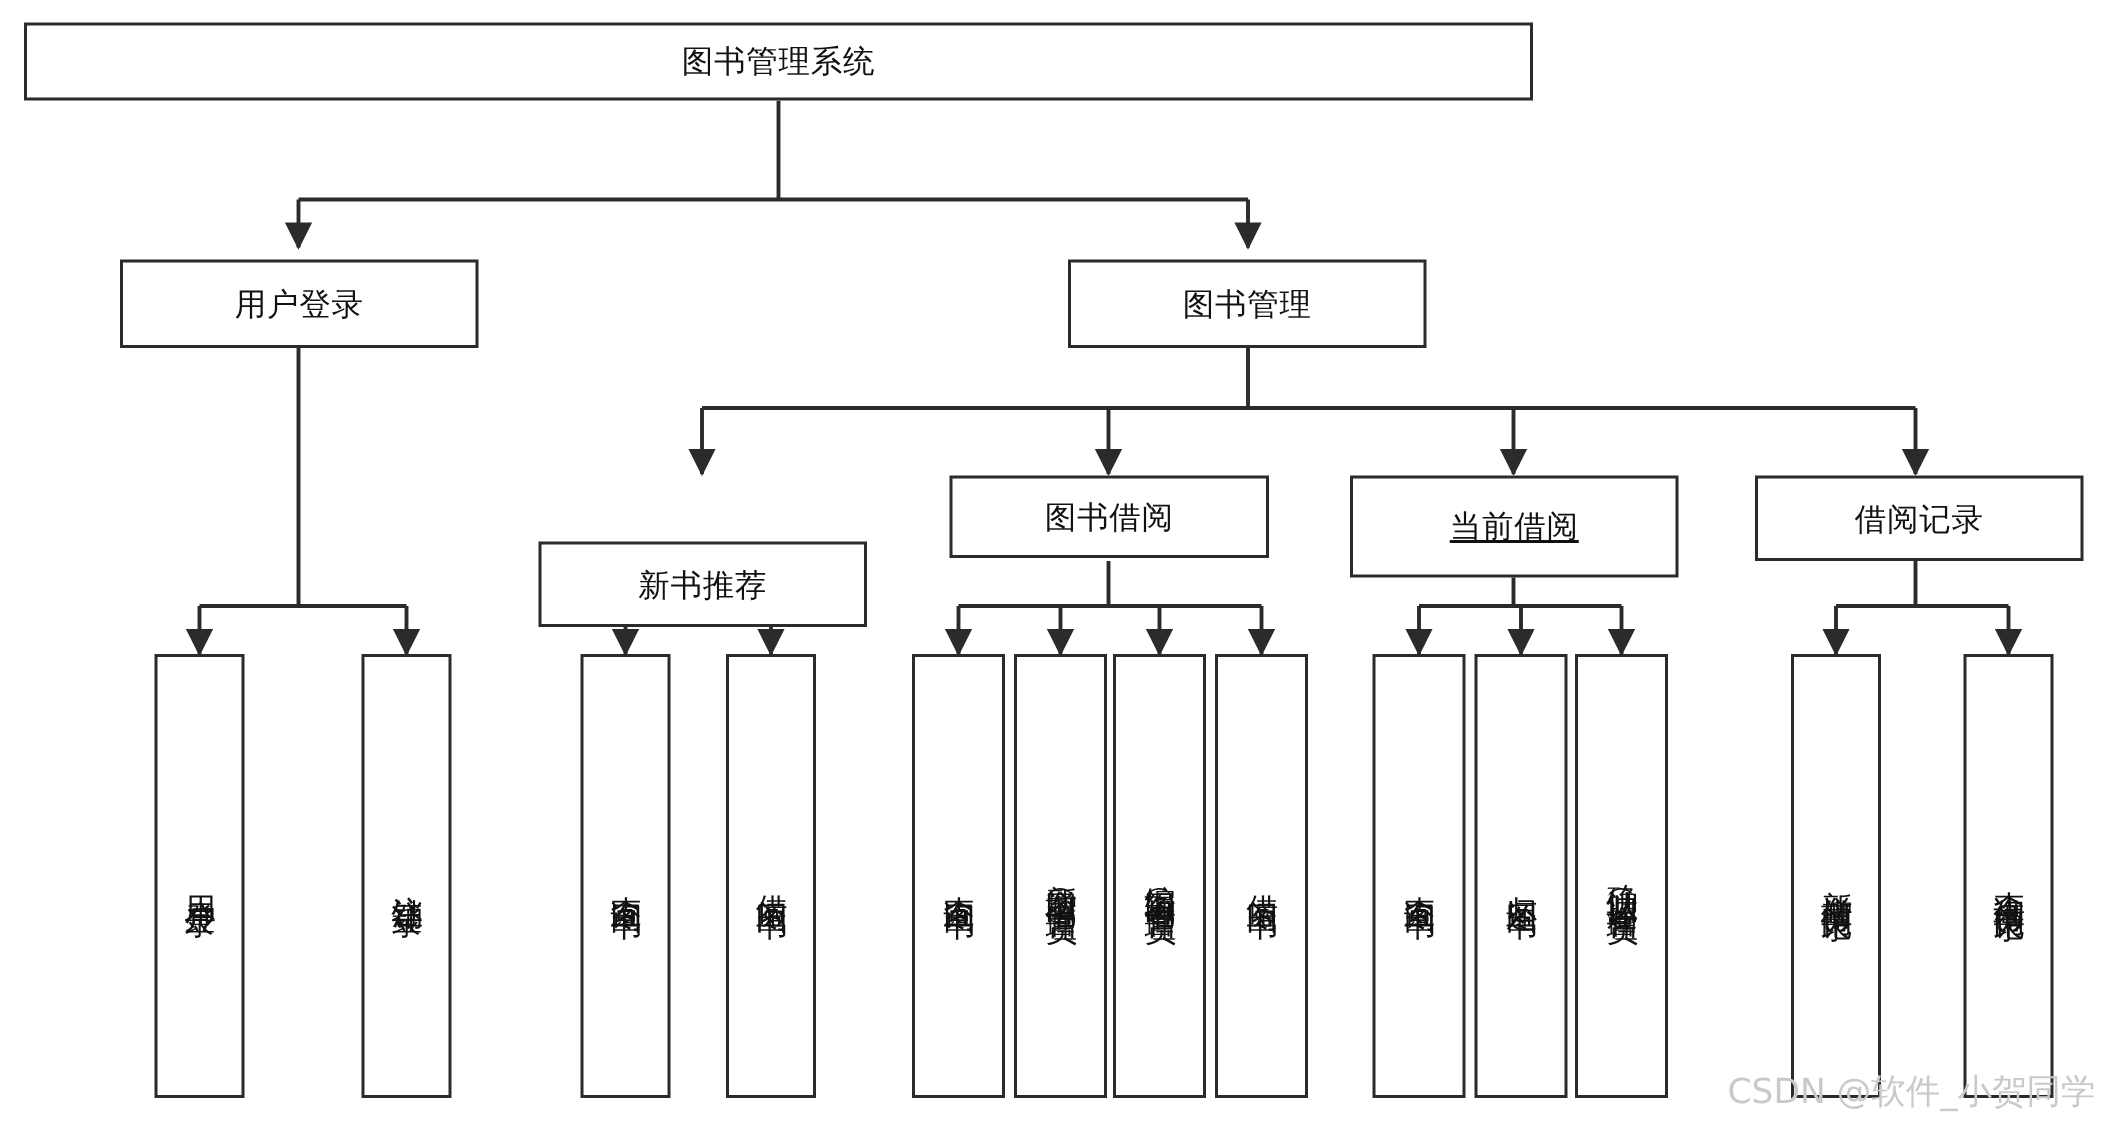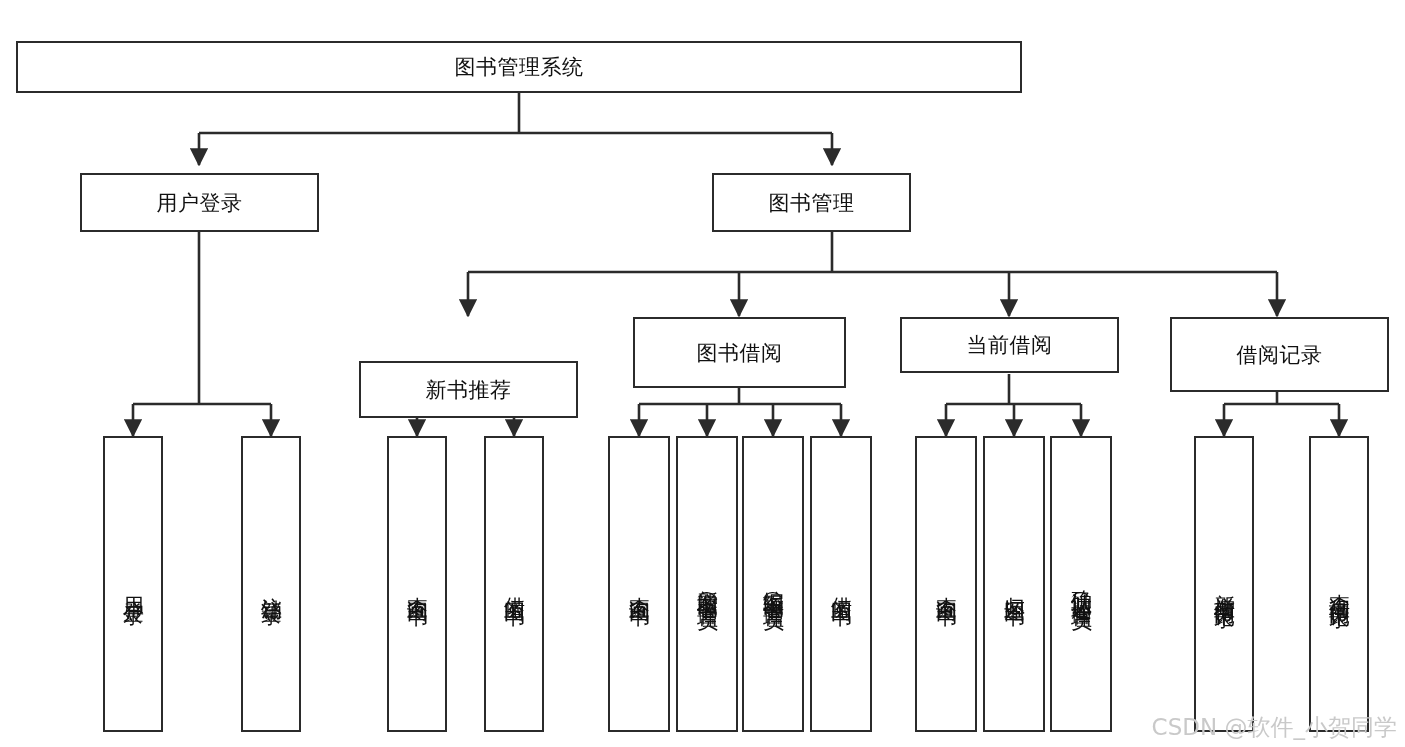--- a/index.html
+++ b/index.html
@@ -113,45 +113,45 @@
       <path d="M 1014 404 L 1014 436" marker-end="url(#arrow)"></path>
       <path d="M 1081 404 L 1081 436" marker-end="url(#arrow)"></path>
 
       <path d="M 1277 374 L 1277 404"></path>
       <path d="M 1224 404 L 1339 404"></path>
       <path d="M 1224 404 L 1224 436" marker-end="url(#arrow)"></path>
       <path d="M 1339 404 L 1339 436" marker-end="url(#arrow)"></path>
     </g>
   </svg>
 
-  <div class="node h" style="left:16px; top:15px; width:1006px; height:52px;margin-top:26px;">
+  <div class="node h" style="left:16px; top:15px; width:1006px; height:52px;">
     <span class="label">图书管理系统</span>
   </div>
 
   <div class="node h" style="left:80px; top:173px; width:239px; height:59px;">
     <span class="label">用户登录</span>
   </div>
 
-  <div class="node h" style="left:712px; top:173px; width:199px; height:59px;">
+  <div class="node h" style="left:712px; top:173px; width:239px; height:59px;">
     <span class="label">图书管理</span>
   </div>
 
   <div class="node h" style="left:359px; top:317px; width:219px; height:57px;margin-top:44px;">
     <span class="label">新书推荐</span>
   </div>
 
-  <div class="node h" style="left:633px; top:317px; width:213px; height:71px;">
+  <div class="node h" style="left:633px; top:317px; width:213px; height:55px;">
     <span class="label">图书借阅</span>
   </div>
 
-  <div class="node h" style="left:900px; top:317px; width:219px; height:56px;">
+  <div class="node h" style="left:900px; top:317px; width:219px; height:68px;text-decoration:underline;">
     <span class="label">当前借阅</span>
   </div>
 
-  <div class="node h" style="left:1170px; top:317px; width:219px; height:75px;">
+  <div class="node h" style="left:1170px; top:317px; width:219px; height:57px;">
     <span class="label">借阅记录</span>
   </div>
 
   <div class="node v" style="left:103px; top:436px; width:60px; height:296px;">
     <span class="label">用户登录</span>
   </div>
 
   <div class="node v" style="left:241px; top:436px; width:60px; height:296px;">
     <span class="label">注销登录</span>
   </div>

